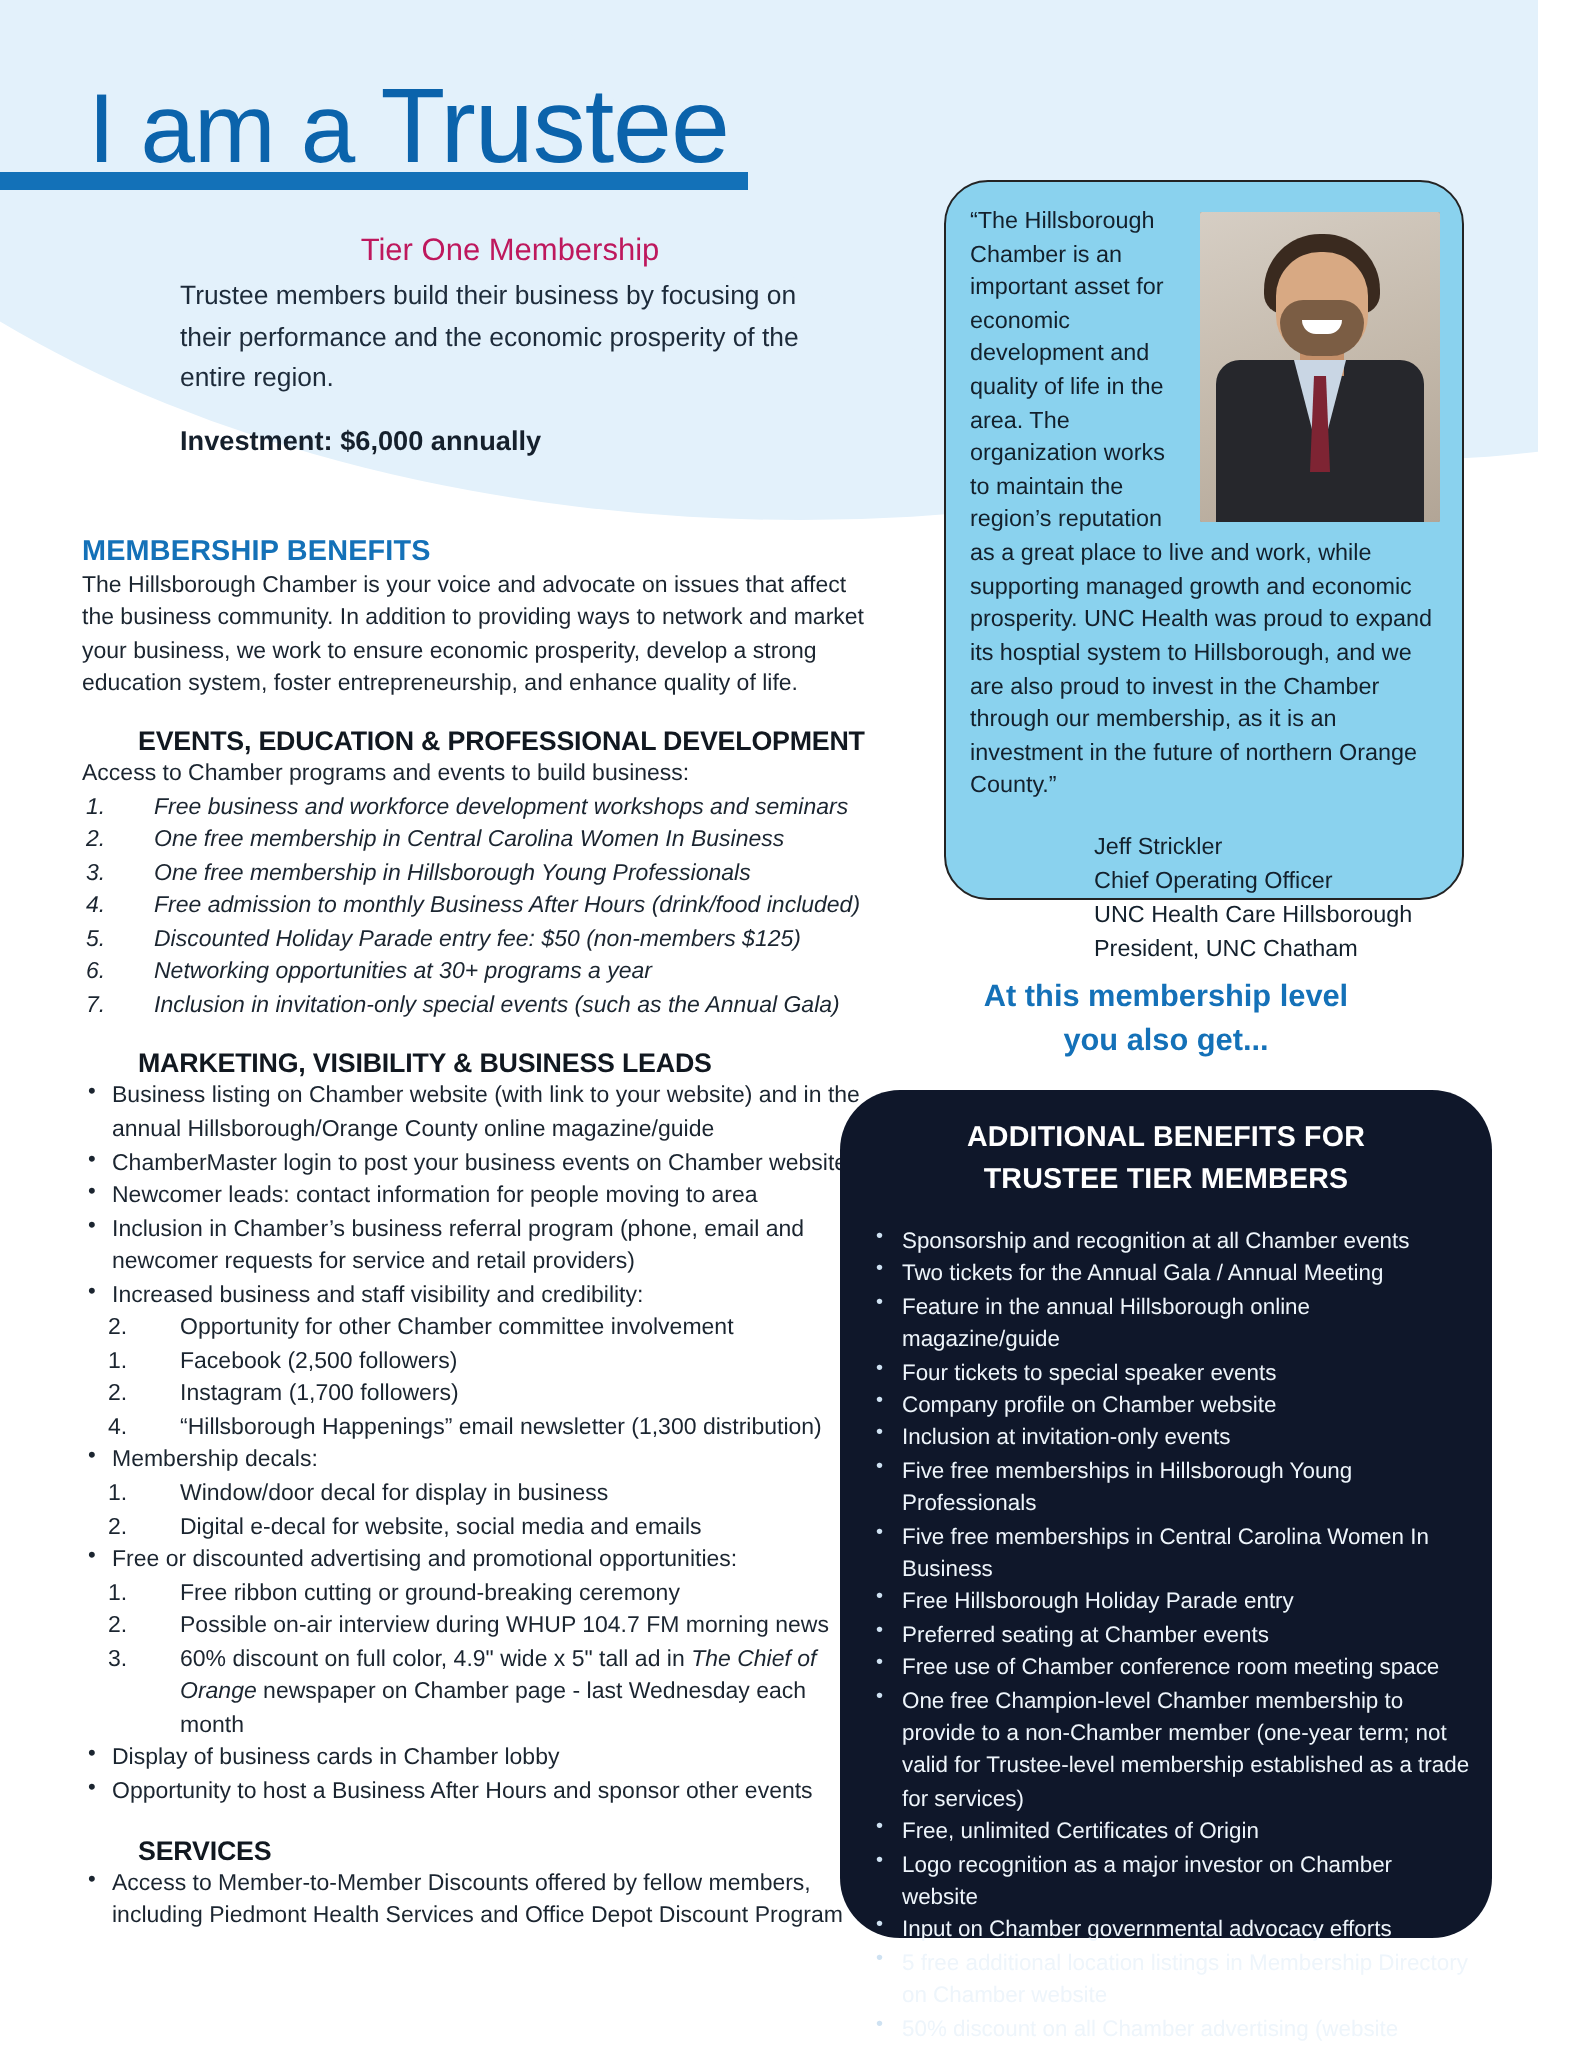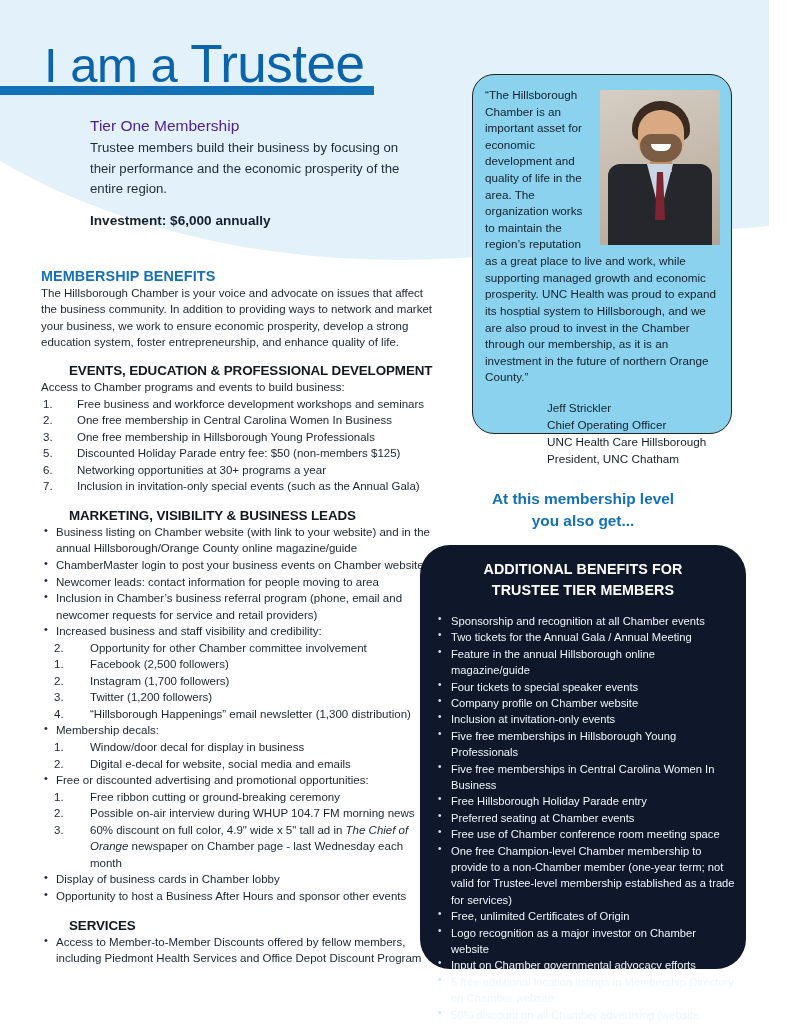--- a/index.html
+++ b/index.html
@@ -73,41 +73,42 @@
   
   .tier-block {
     position: absolute;
     left: 90px;
     top: 114px;
     width: 330px;
     z-index: 3;
   }
   .tier-heading {
     font-size: 15.5px;
-    color: #4c1d95;
+    color: #be185d;
     line-height: 1.5;
     margin-bottom: 1px;
+    text-align: center;
   }
   .tier-body {
     font-size: 13.2px;
     color: #1d2b3a;
     line-height: 1.55;
   }
   .tier-invest {
     margin-top: 13px;
     font-size: 13.6px;
     font-weight: bold;
     color: #15202c;
   }
 
   
   .testimonial {
     position: absolute;
     left: 472px;
-    top: 74px;
+    top: 90px;
     width: 260px;
     height: 360px;
     background: #8ad2ee;
     border: 1.6px solid #232323;
     border-radius: 22px;
     z-index: 4;
     padding: 12px 11px 10px 12px;
   }
   .testimonial-photo {
     float: right;
@@ -207,20 +208,21 @@
   .gap { height: 13px; }
 
   ol.numlist, ul.bullist { list-style: none; }
   ol.numlist > li {
     font-size: 11.5px;
     line-height: 1.44;
     color: #1b2530;
     padding-left: 36px;
     text-indent: -17px;
     position: relative;
+    font-style: italic;
   }
   ol.numlist > li .num { display: inline-block; width: 17px; }
 
   ul.bullist > li {
     font-size: 11.5px;
     line-height: 1.44;
     color: #1b2530;
     padding-left: 15px;
     position: relative;
   }
@@ -342,20 +344,21 @@
     <div class="para">The Hillsborough Chamber is your voice and advocate on issues that affect the business community. In addition to providing ways to network and market your business, we work to ensure economic prosperity, develop a strong education system, foster entrepreneurship, and enhance quality of life.</div>
 
     <div class="gap"></div>
 
     <div class="sec-head dark">EVENTS, EDUCATION &amp; PROFESSIONAL DEVELOPMENT</div>
     <div class="lead">Access to Chamber programs and events to build business:</div>
     <ol class="numlist">
       <li><span class="num">1.</span><span>Free business and workforce development workshops and seminars</span></li>
       <li><span class="num">2.</span><span>One free membership in Central Carolina Women In Business</span></li>
       <li><span class="num">3.</span><span>One free membership in Hillsborough Young Professionals</span></li>
+      <li><span class="num">4.</span><span>Free admission to monthly Business After Hours (drink/food included)</span></li>
       <li><span class="num">5.</span><span>Discounted Holiday Parade entry fee: $50 (non-members $125)</span></li>
       <li><span class="num">6.</span><span>Networking opportunities at 30+ programs a year</span></li>
       <li><span class="num">7.</span><span>Inclusion in invitation-only special events (such as the Annual Gala)</span></li>
     </ol>
 
     <div class="gap"></div>
 
     <div class="sec-head dark">MARKETING, VISIBILITY &amp; BUSINESS LEADS</div>
     <ul class="bullist">
       <li>Business listing on Chamber website (with link to your website) and in the annual Hillsborough/Orange County online magazine/guide</li>
@@ -363,21 +366,20 @@
       <li>Newcomer leads: contact information for people moving to area</li>
       <li>Inclusion in Chamber’s business referral program (phone, email and newcomer requests for service and retail providers)</li>
       <li>Increased business and staff visibility and credibility:</li>
     </ul>
     <ol class="sublist">
       <li><span class="num">2.</span><span>Opportunity for other Chamber committee involvement</span></li>
     </ol>
     <ol class="sublist">
       <li><span class="num">1.</span><span>Facebook (2,500 followers)</span></li>
       <li><span class="num">2.</span><span>Instagram (1,700 followers)</span></li>
-      <li><span class="num">3.</span><span>Twitter (1,200 followers)</span></li>
       <li><span class="num">4.</span><span>“Hillsborough Happenings” email newsletter (1,300 distribution)</span></li>
     </ol>
     <ul class="bullist">
       <li>Membership decals:</li>
     </ul>
     <ol class="sublist">
       <li><span class="num">1.</span><span>Window/door decal for display in business</span></li>
       <li><span class="num">2.</span><span>Digital e-decal for website, social media and emails</span></li>
     </ol>
     <ul class="bullist">

